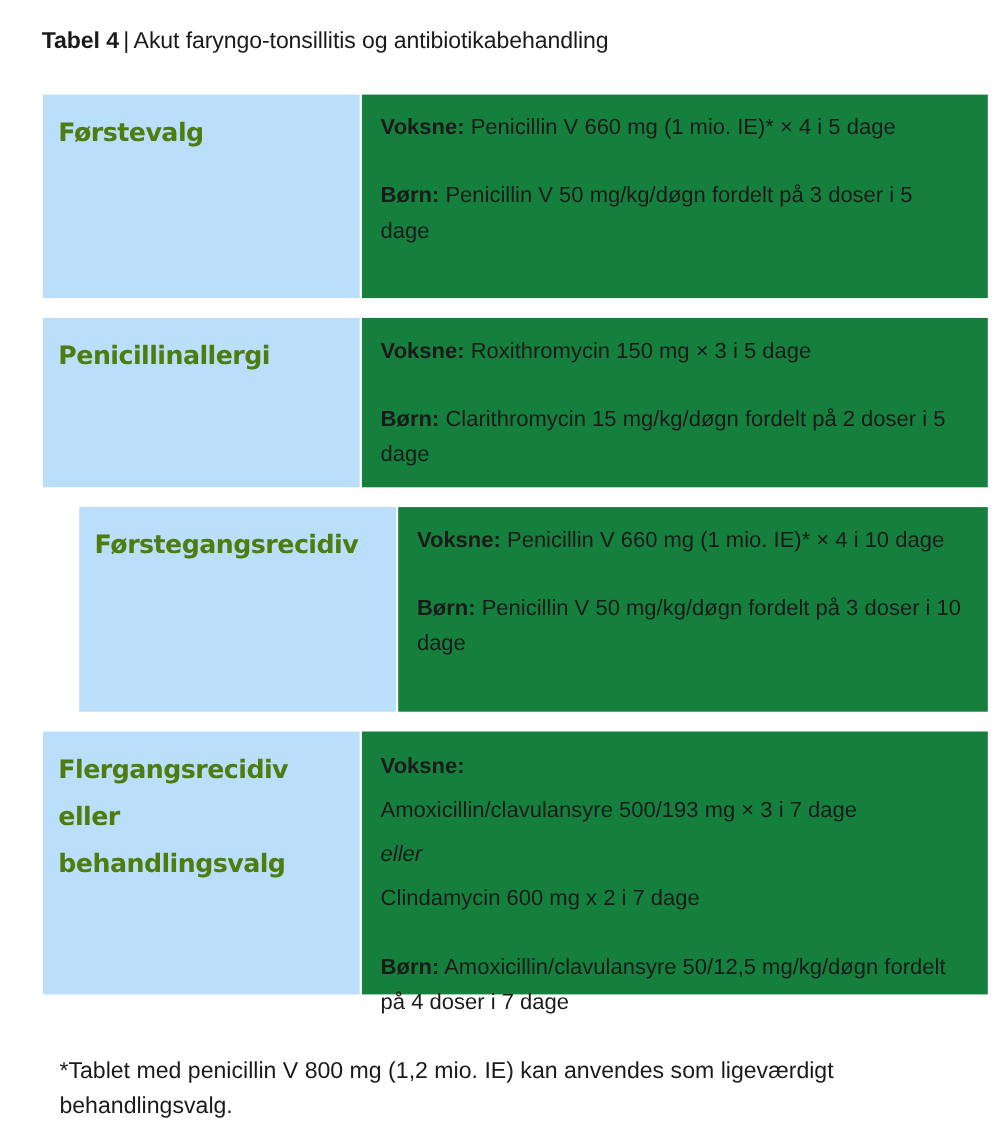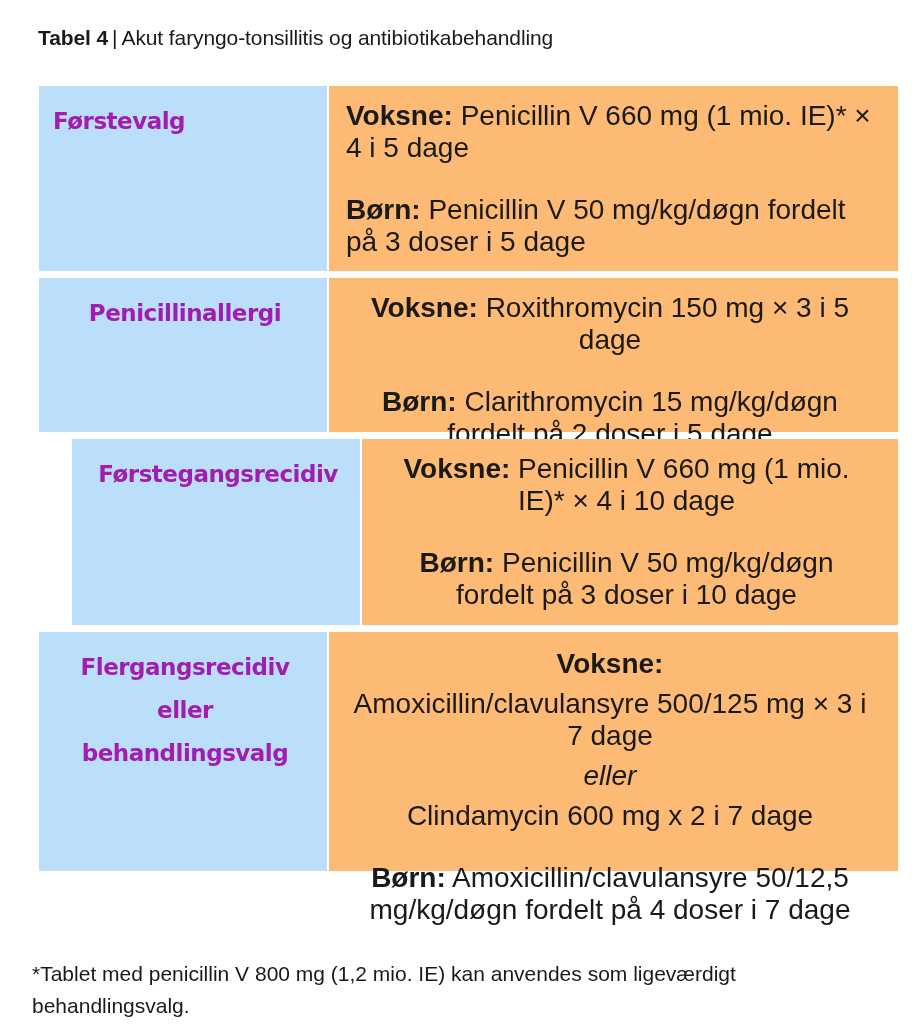--- a/index.html
+++ b/index.html
@@ -33,54 +33,54 @@
       top: 86px;
       width: 859px;
       display: flex;
       flex-direction: column;
     }
     .row {
       display: flex;
       width: 100%;
       box-sizing: border-box;
     }
-    .row + .row { margin-top: 7px; text-align: center; }
+    .row + .row { margin-top: 18px; }
     .cell-label {
       width: 288px;
       flex: 0 0 288px;
       background: #bbdefb;
       box-sizing: border-box;
       padding: 14px 10px 0 14px;
       font-family: "DejaVu Sans", sans-serif;
       font-weight: bold;
       font-size: 23px;
       line-height: 43px;
-      color: #a21caf;
+      color: #4d7c0f;
       letter-spacing: -0.5px;
     }
     .cell-body {
       flex: 1 1 auto;
       margin-left: 2px;
-      background: #fdba74;
+      background: #15803d;
       box-sizing: border-box;
       padding: 14px 24px 16px 17px;
-      font-size: 28px;
+      font-size: 20px;
       line-height: 32px;
       color: #1a1a1a;
     }
     .para { margin: 0; }
     .para + .para { margin-top: 30px; }
     .lbl { font-weight: bold; }
     .ital { font-style: italic; }
     .gap-block { margin-top: 30px; }
     .sub { margin-top: 8px; }
 
     .footnote {
       position: absolute;
-      left: 32px;
+      left: 54px;
       top: 958px;
       width: 860px;
       font-size: 21px;
       line-height: 32px;
       color: #1a1a1a;
     }
   </style>
 </head>
 <body>
 
@@ -139,21 +139,21 @@
   </div>
 
   <div class="row" style="height:239px;">
     <div class="cell-label">
       <div>Flergangsrecidiv</div>
       <div>eller</div>
       <div>behandlingsvalg</div>
     </div>
     <div class="cell-body" style="padding-top:16px;">
       <div class="lbl">Voksne:</div>
-      <div class="sub">Amoxicillin/clavulansyre 500/125 mg × 3 i 7 dage</div>
+      <div class="sub">Amoxicillin/clavulansyre 500/193 mg × 3 i 7 dage</div>
       <div class="sub ital">eller</div>
       <div class="sub">Clindamycin 600 mg x 2 i 7 dage</div>
       <p class="para gap-block">
         <span class="lbl">Børn:</span>
         <span>Amoxicillin/clavulansyre 50/12,5 mg/kg/døgn fordelt på 4 doser i 7 dage</span>
       </p>
     </div>
   </div>
 
 </div>

